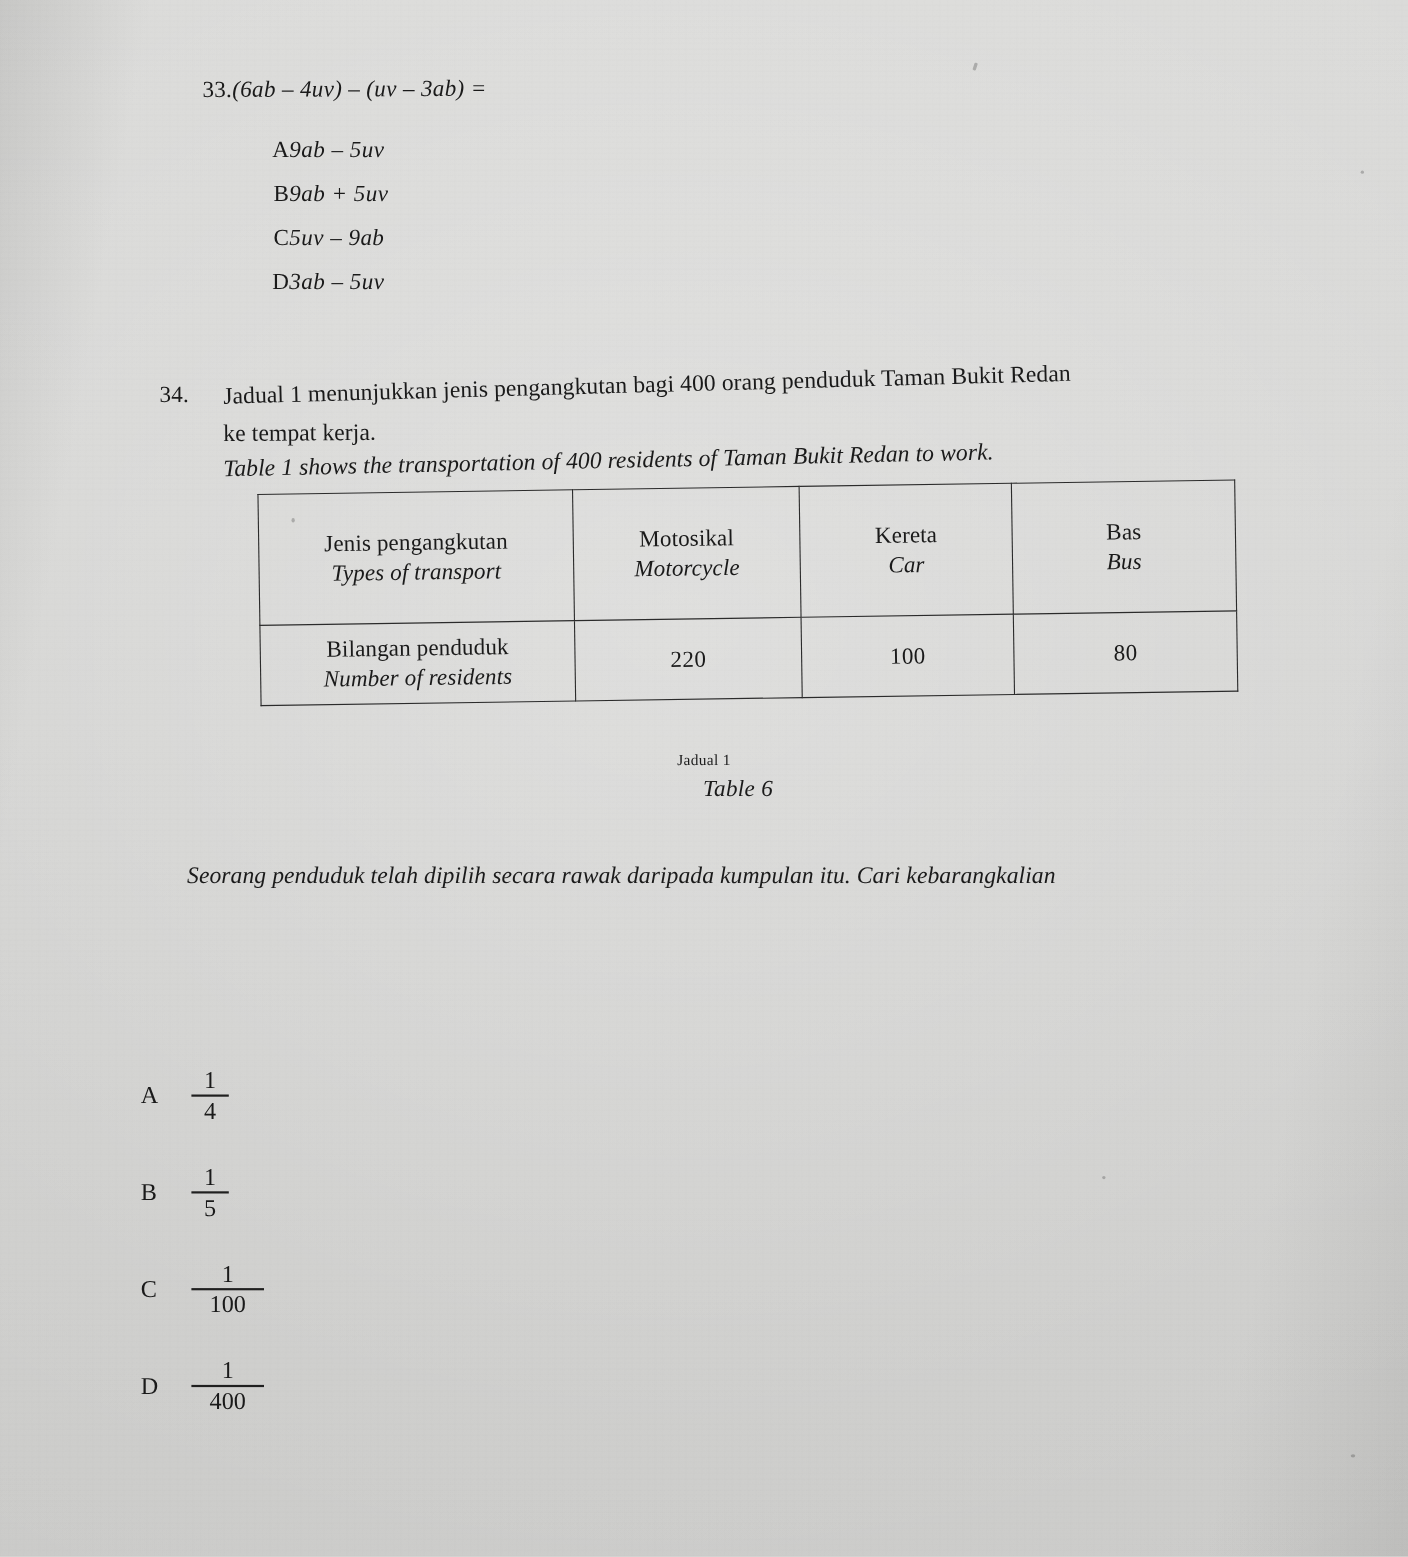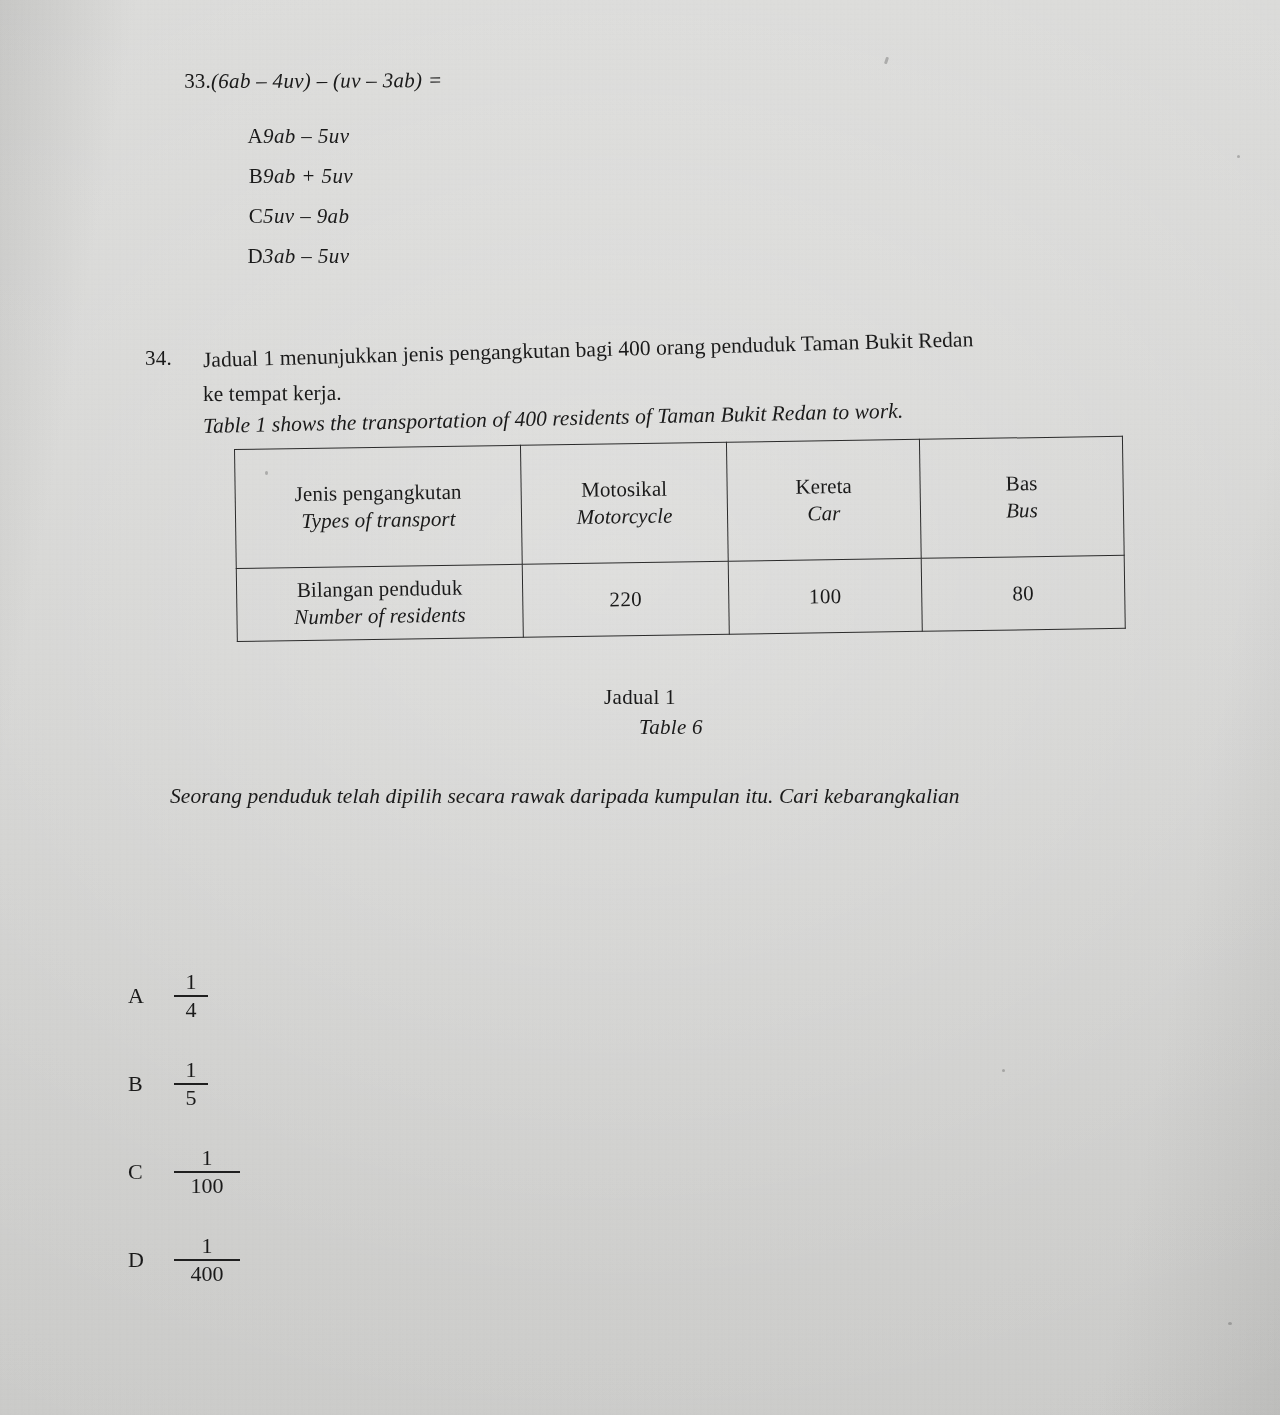--- a/index.html
+++ b/index.html
@@ -169,21 +169,21 @@
 
   
   #caption {
     position: absolute;
     left: 0;
     top: 682px;
     width: 1280px;
     text-align: center;
   }
   #caption .cap-my {
-    font-size: 21px;
+    font-size: 14px;
     line-height: 1.45;
     letter-spacing: 0.3px;
   }
   #caption .cap-en {
     font-size: 21px;
     line-height: 1.45;
     font-style: italic;
     letter-spacing: 0.3px;
     padding-left: 62px;
   }

